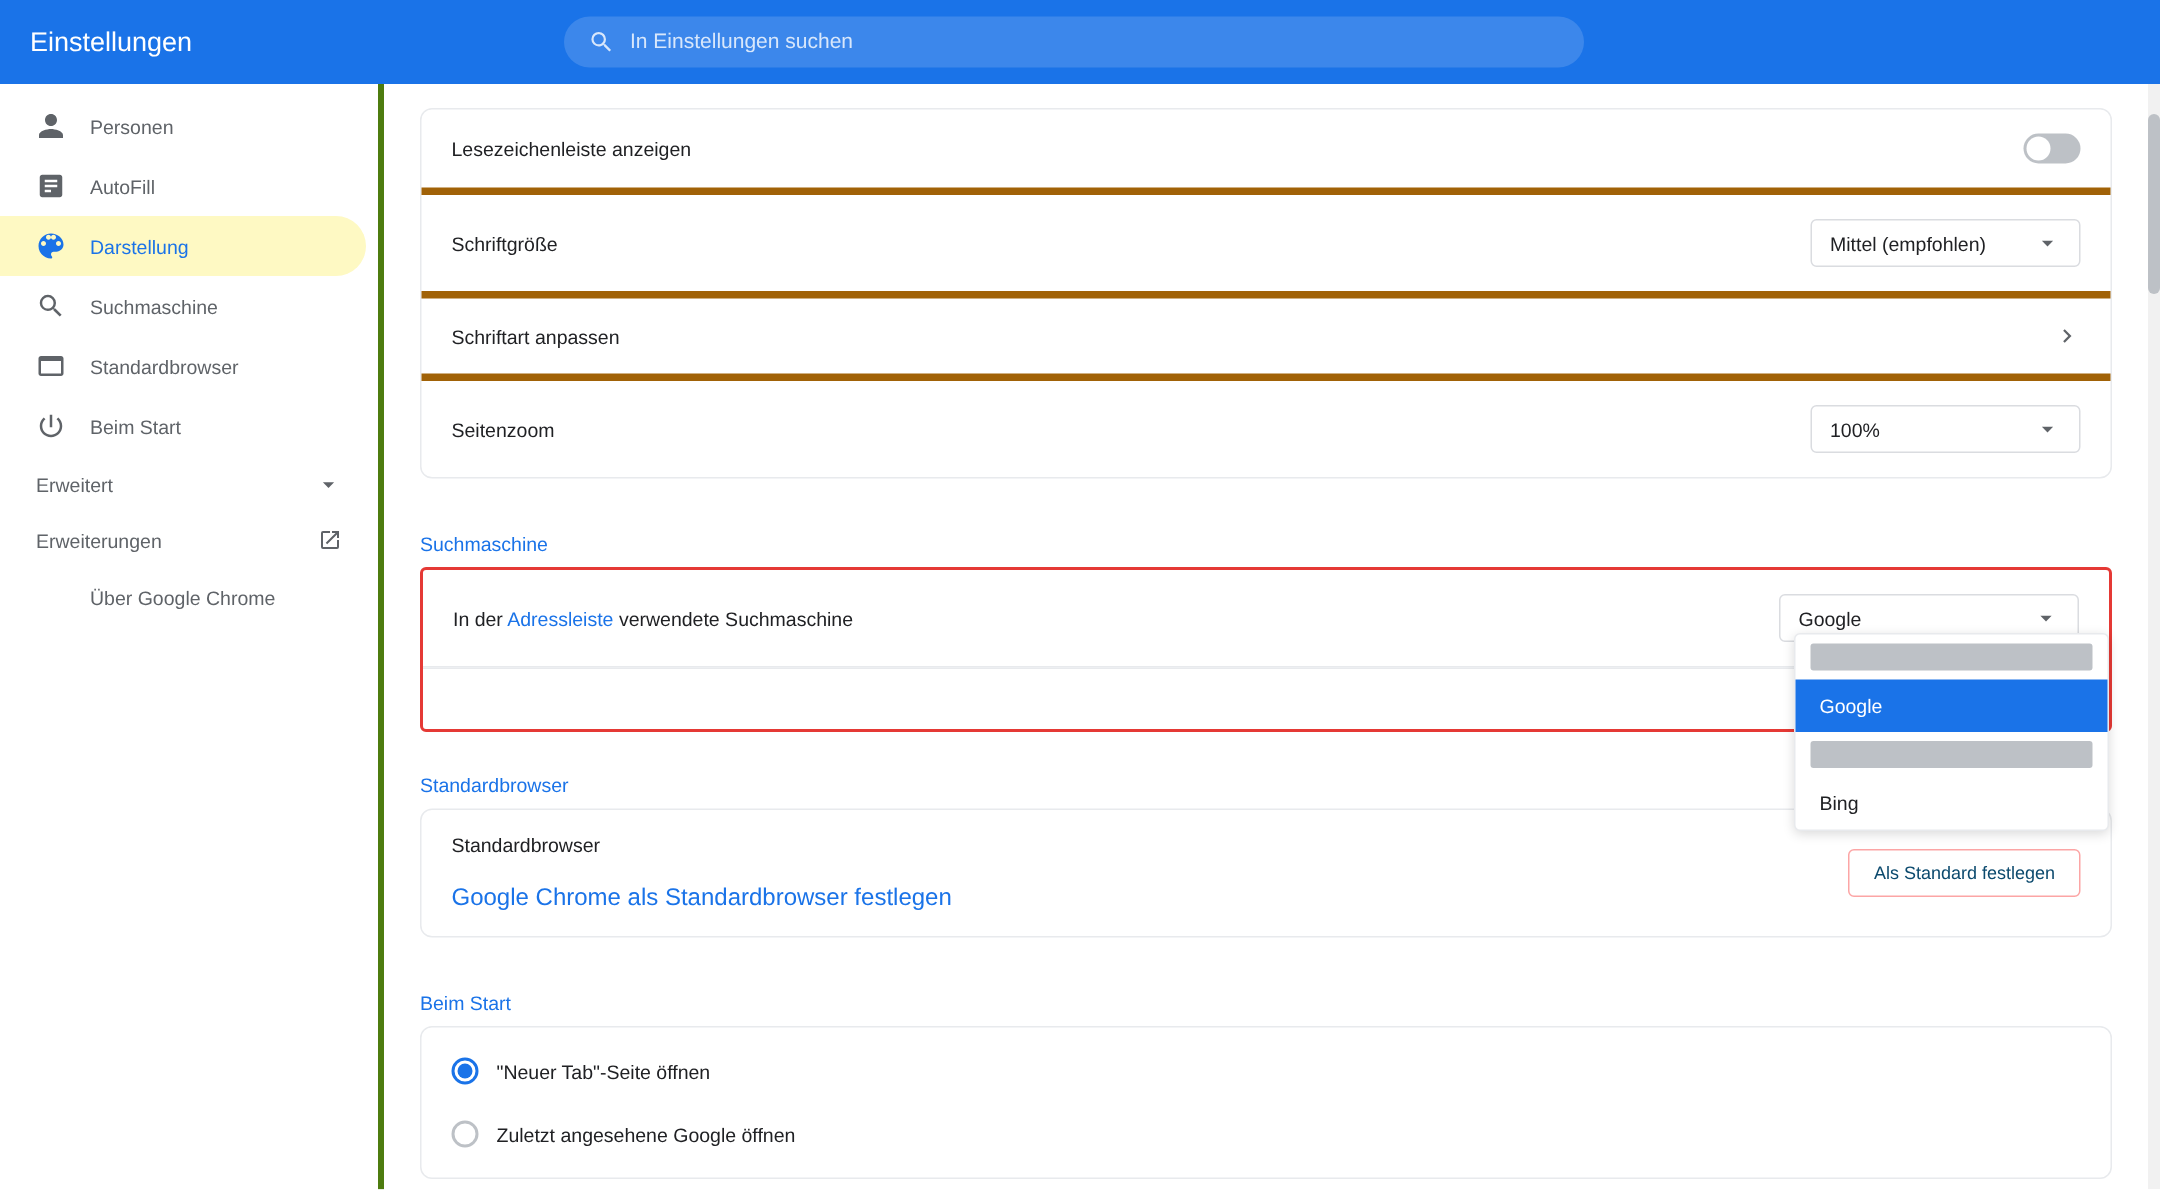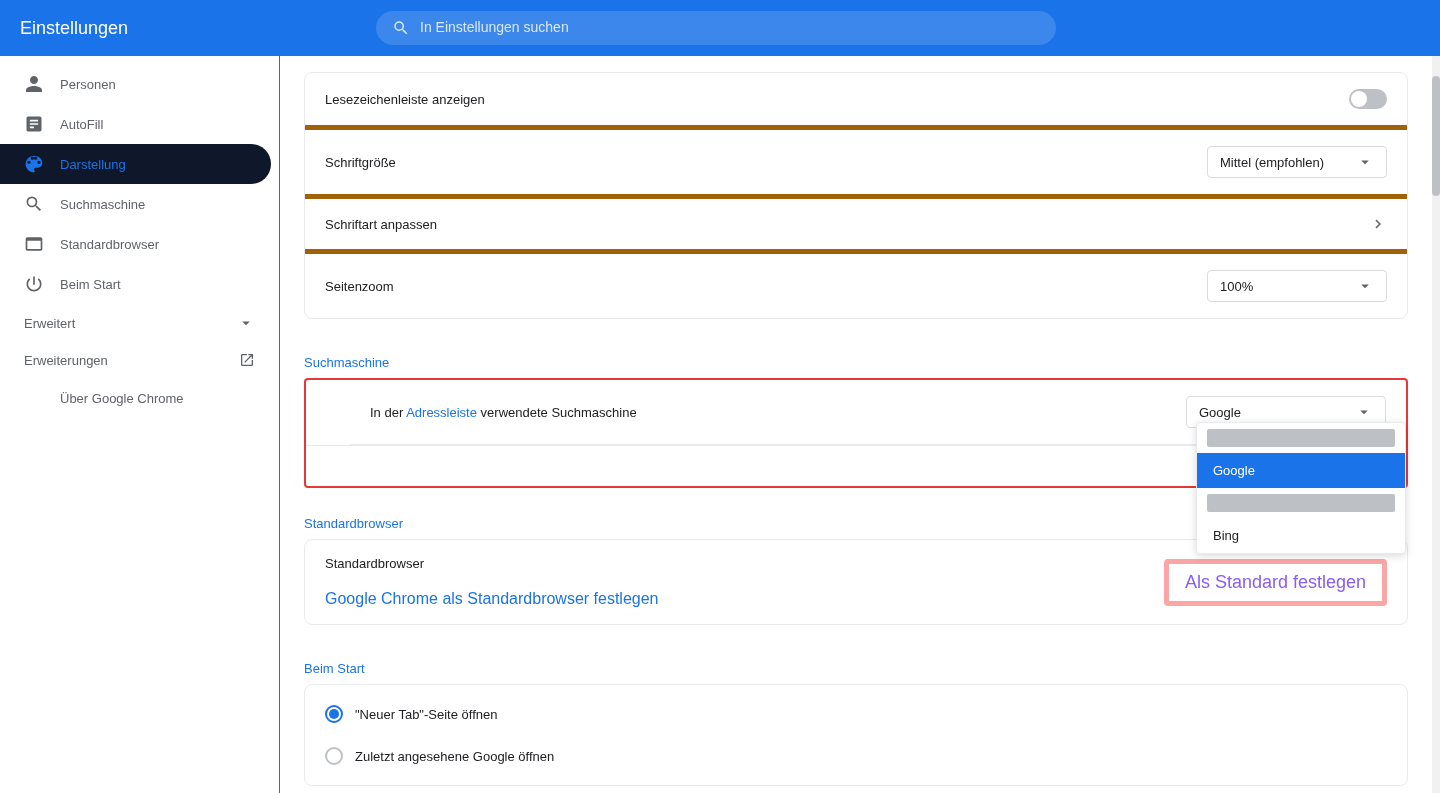--- a/index.html
+++ b/index.html
@@ -44,38 +44,38 @@
 
     
     .main-layout {
       display: flex;
       flex: 1;
       overflow: hidden;
     }
 
     
     .sidebar {
-      width: 280px;
+      width: 256px;
       flex-shrink: 0;
-      border-right: 1px solid #4d7c0f;
+      border-right: 4px solid #4d7c0f;
       overflow-y: auto;
       padding: 8px 0;
     }
     .sidebar-item {
       display: flex;
       align-items: center;
       gap: 16px;
       padding: 10px 24px;
       cursor: pointer;
       color: #5f6368;
       font-size: 13px;
       border-radius: 0 24px 24px 0;
       margin-right: 8px;
     }
-    .sidebar-item.active { color: #1a73e8; background: #0f172a; padding-left: 24px; }
+    .sidebar-item.active { color: #1a73e8; background: #fef9c3; padding-left: 24px; }
     .sidebar-item .icon { width: 20px; height: 20px; display: flex; align-items: center; justify-content: center; flex-shrink: 0; }
     .sidebar-item.active .icon svg { fill: #1a73e8; }
     .sidebar-item .icon svg { fill: #5f6368; }
     .sidebar-divider {
       display: flex;
       align-items: center;
       justify-content: space-between;
       padding: 10px 24px;
       cursor: pointer;
       color: #5f6368;
@@ -188,21 +188,20 @@
       margin: 0 24px 8px 24px;
       background: #fff;
       position: relative;
     }
     .search-engine-row {
       display: flex;
       align-items: center;
       justify-content: space-between;
       padding: 16px 20px;
       border-bottom: 1px solid #e8eaed;
-      margin-left: 44px;
     }
     .search-engine-row:last-child { border-bottom: none; }
     .search-engine-label { font-size: 13px; color: #202124; }
     .manage-row {
       padding: 16px 20px;
     }
     .manage-label { font-size: 13px; color: #202124; }
     .divider-line { border: none; border-top: 1px solid #e8eaed; margin: 0; }
 
     
@@ -212,26 +211,26 @@
       border-radius: 8px;
       margin: 0 24px 16px 24px;
       padding: 16px 20px;
       display: flex;
       align-items: center;
       justify-content: space-between;
     }
     .standard-card-text .title { font-size: 13px; color: #202124; }
     .standard-card-text .subtitle { font-size: 16px; color: #1a73e8; margin-top: 19px; }
     .btn-outlined {
-      border: 5px solid #fca5a5;
-      color: #8b5cf6;
+      border: 1px solid #fca5a5;
+      color: #0c4a6e;
       background: #fff;
       border-radius: 4px;
       padding: 8px 16px;
-      font-size: 18px;
+      font-size: 12px;
       cursor: pointer;
     }
 
     
     .start-card {
       background: #fff;
       border: 1px solid #e8eaed;
       border-radius: 8px;
       margin: 0 24px 16px 24px;
       padding: 8px 0;

